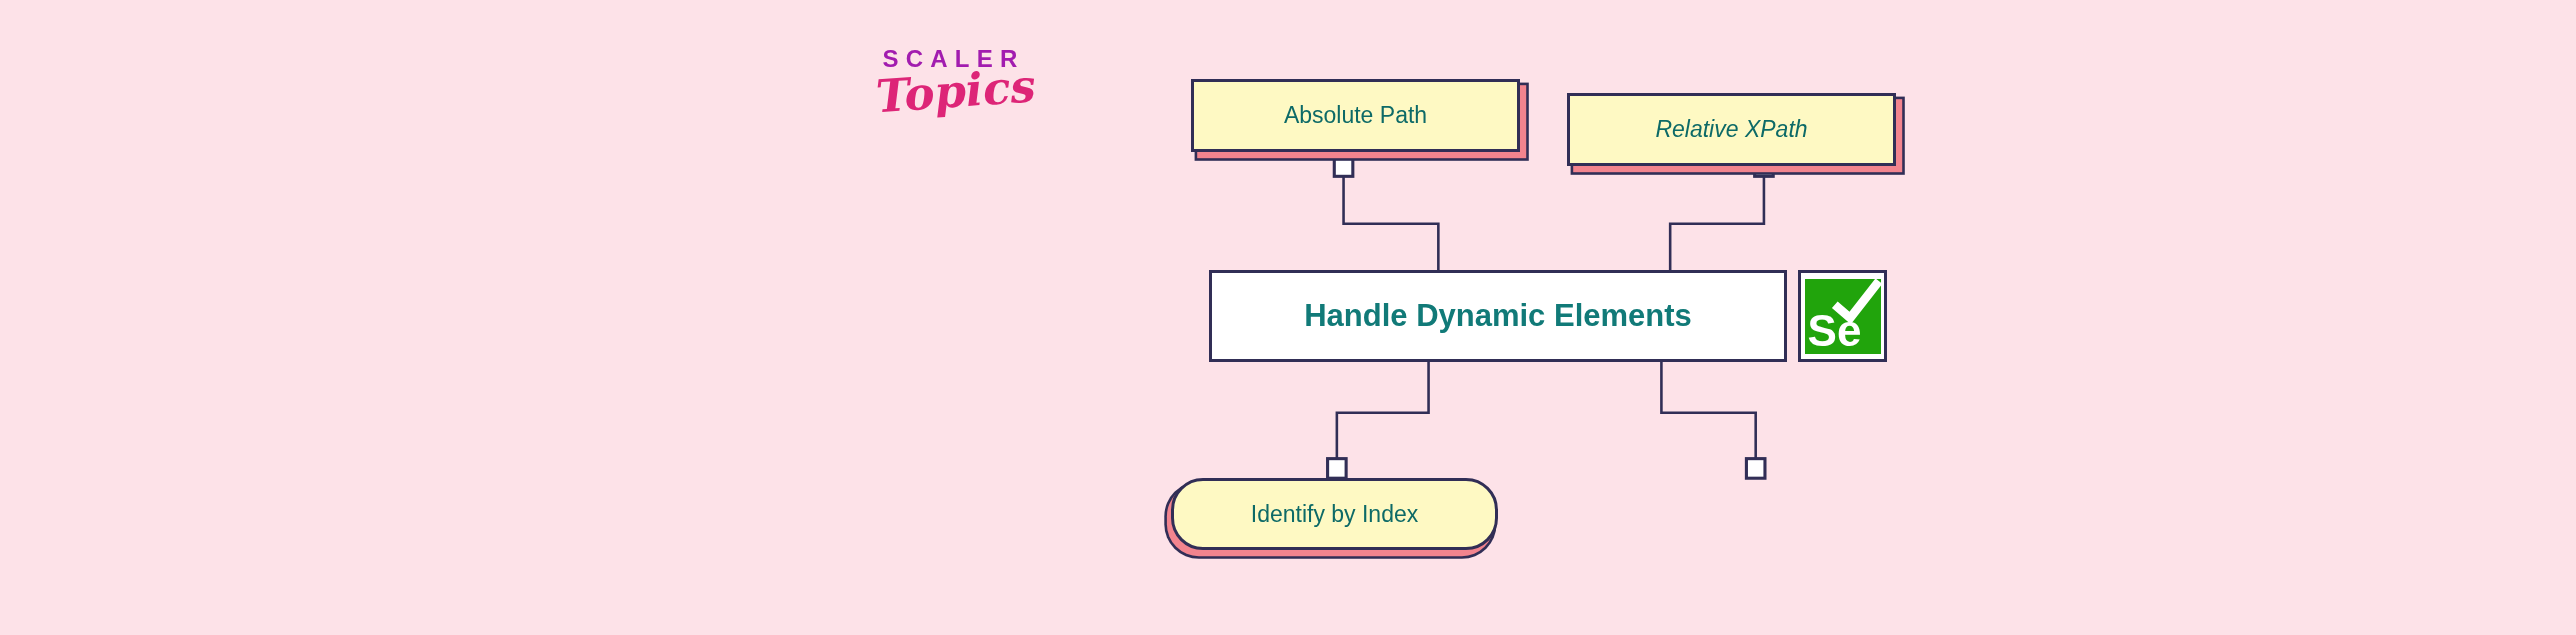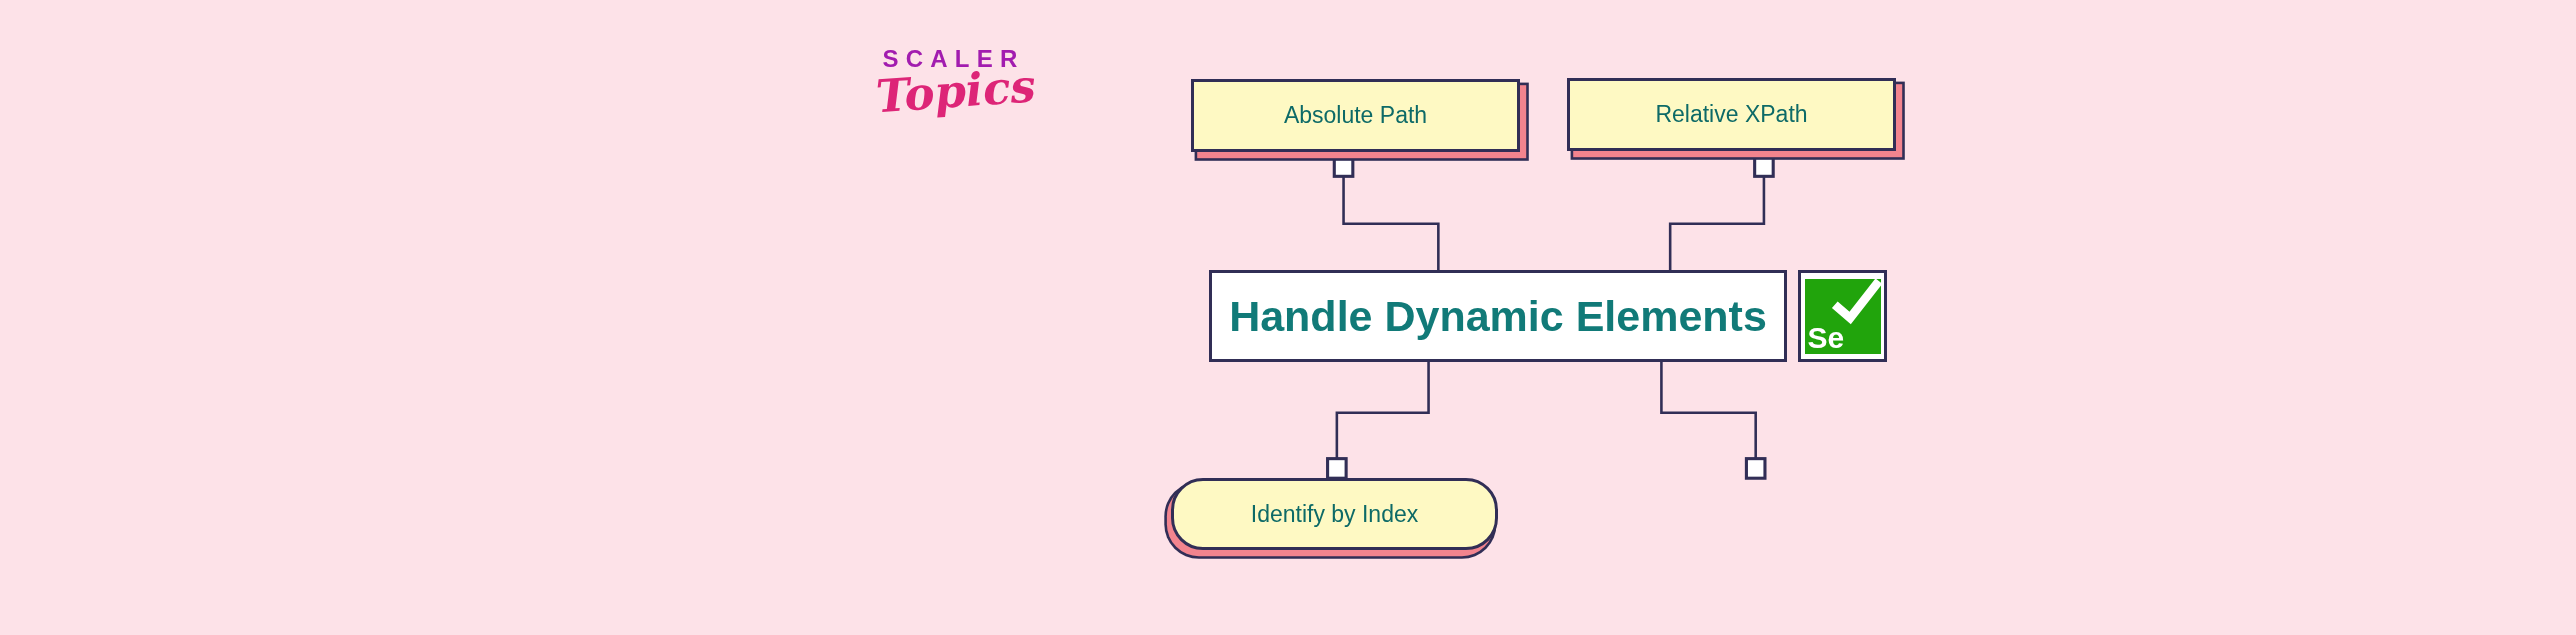--- a/index.html
+++ b/index.html
@@ -75,30 +75,30 @@
     color: #0d6a67;
     font-size: 23px;
   }
   .shadow-dr {           
     box-shadow: 6.2px 6.2px 0 0 #f2848e, 6.2px 6.2px 0 2.6px #312e56;
   }
   .shadow-dl {           
     box-shadow: -4.1px 6.2px 0 0 #f2848e, -4.1px 6.2px 0 2.6px #312e56;
   }
   .node-a { left: 1191px; top: 79px; width: 329px; height: 73px; }
-  .node-b { left: 1567px; top: 78px; width: 329px; height: 73px; }
+  .node-b { left: 1567px; top: 93px; width: 329px; height: 73px; font-style: italic; }
   .node-d { left: 1171px; top: 478px; width: 327px; height: 72px; border-radius: 32px; }
   .node-e { left: 1593px; top: 478px; width: 327px; height: 72px; }
 
   .node-center {
     left: 1209px; top: 270px; width: 578px; height: 92px;
     background: #ffffff;
     border-width: 3.6px;
     color: #117a78;
-    font-size: 43px;
+    font-size: 31px;
     font-weight: bold;
   }
 
   
   .icon-box {
     position: absolute;
     left: 1798px; top: 270px;
     width: 89px; height: 92px;
     box-sizing: border-box;
     border: 3.6px solid #312e56;
@@ -123,21 +123,21 @@
     fill: none;
     stroke: #ffffff;
     stroke-width: 17;
   }
   .se-text {
     position: absolute;
     left: 3.1px;
     bottom: 1px;
     color: #ffffff;
     font-weight: bold;
-    font-size: 30px;
+    font-size: 44px;
     line-height: 1;
     margin-top: 26px;
   }
 </style>
 </head>
 <body>
 
 <div class="canvas">
 
   <div class="logo">

